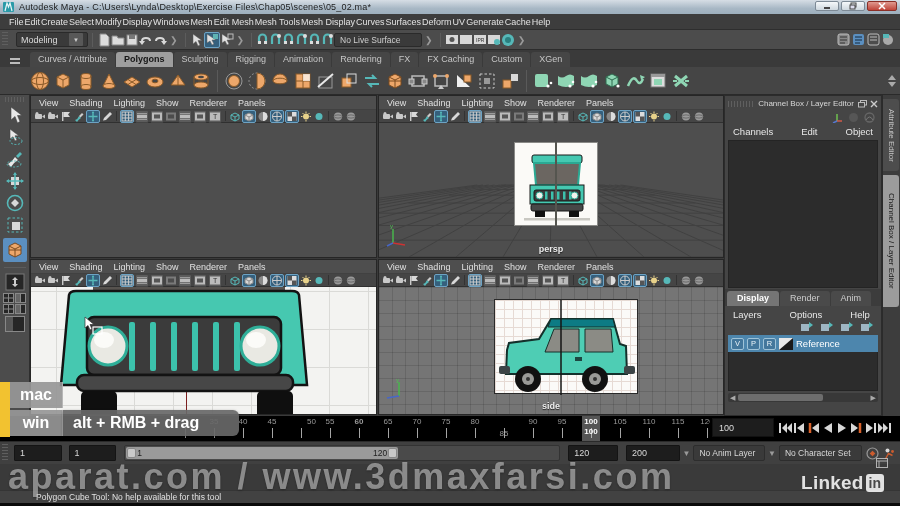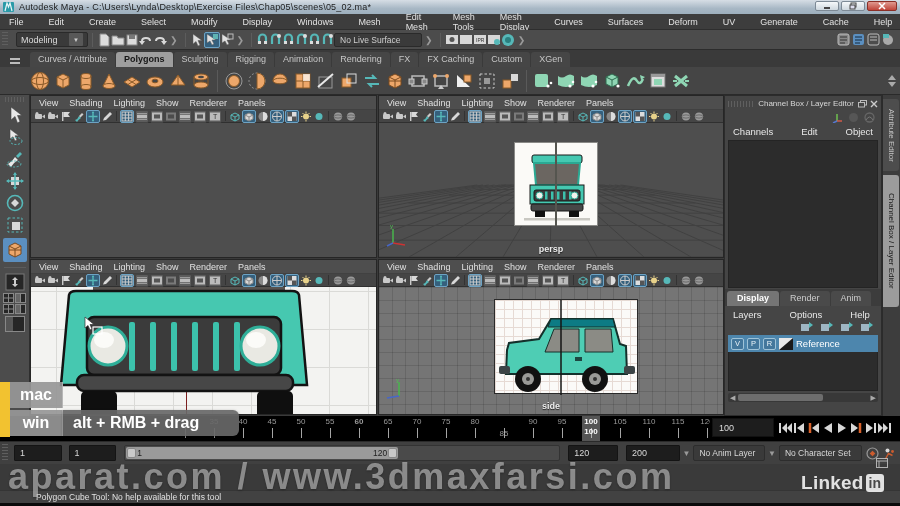--- a/index.html
+++ b/index.html
@@ -6,21 +6,21 @@
 body{width:900px;height:506px;overflow:hidden;font-family:"Liberation Sans",sans-serif;background:#3a3a3a}
 #app{position:relative;width:900px;height:506px;background:#3a3a3a}
 .abs{position:absolute}
 .flex{display:flex;align-items:center}
 
 #titlebar{left:0;top:0;width:900px;height:14px;background:linear-gradient(#d6dee5,#a8b8c5 60%,#9dafbd);color:#1c1c1c;font-size:9px;display:flex;align-items:center;padding-left:3px}
 #titlebar .ttext{margin-left:5px;letter-spacing:.2px}
 .winbtn{height:10px;border:1px solid #7d8a96;border-radius:2px;background:linear-gradient(#f5f8fa,#cdd7de);display:inline-flex;align-items:center;justify-content:center}
 #winbtns{position:absolute;right:3px;top:1px;display:flex;gap:2px}
 
-#menubar{left:0;top:14px;width:900px;height:16px;background:#3d3d3d;display:flex;align-items:center;gap:25px;padding:0 9px;font-size:9px;color:#e2e2e2;border-bottom:1px solid #2e2e2e}
+#menubar{left:0;top:14px;width:900px;height:16px;background:#3d3d3d;display:flex;align-items:center;gap:1px;padding:0 9px;font-size:9px;color:#e2e2e2;border-bottom:1px solid #2e2e2e}
 
 #statusline{left:0;top:30px;width:900px;height:20px;background:#4c4c4c;display:flex;align-items:center;border-bottom:1px solid #2c2c2c}
 .grip{width:6px;height:80%;background-image:repeating-linear-gradient(to bottom,#5f5f5f 0 1px,transparent 1px 3px);margin:0 2px}
 .gripv{height:6px;width:80%;background-image:repeating-linear-gradient(to right,#5f5f5f 0 1px,transparent 1px 3px)}
 #menuset{width:72px;height:15px;background:#3a3a3a;border:1px solid #2a2a2a;border-radius:2px;color:#dcdcdc;font-size:9px;display:flex;align-items:center;padding:0 4px;margin-left:6px}
 #menuset .arr{margin-left:auto;width:14px;height:13px;background:#585858;border-radius:1px;font-size:6px;color:#ccc;display:flex;align-items:center;justify-content:center}
 .sldiv{width:1px;height:14px;background:#2e2e2e;border-right:1px solid #5c5c5c;margin:0 4px}
 .slarrow{color:#9a9a9a;font-size:9px;margin:0 3px}
 #livesurf{width:88px;height:14px;background:#3a3a3a;border:1px solid #2a2a2a;color:#cfcfcf;font-size:8.5px;display:flex;align-items:center;padding:0 5px;border-radius:2px}
 
@@ -1451,21 +1451,21 @@
       <div id="playhead"></div>
       <div id="tickwrap">
           <div class="tick" style="left: 185px;">30</div>
           <div class="tickline" style="left: 185px;"></div>
           <div class="tick" style="left: 214px;">35</div>
           <div class="tickline" style="left: 214px;"></div>
           <div class="tick" style="left: 243px;">40</div>
           <div class="tickline" style="left: 243px;"></div>
           <div class="tick" style="left: 272px;">45</div>
           <div class="tickline" style="left: 272px;"></div>
-          <div class="tick" style="left: 301px;">50</div>
+          <div class="tick" style="left: 301px; text-align: right;">50</div>
           <div class="tickline" style="left: 301px;"></div>
           <div class="tick" style="left: 330px;">55</div>
           <div class="tickline" style="left: 330px;"></div>
           <div class="tick" style="left: 359px; font-weight: bold;">60</div>
           <div class="tickline" style="left: 359px;"></div>
           <div class="tick" style="left: 388px;">65</div>
           <div class="tickline" style="left: 388px;"></div>
           <div class="tick" style="left: 417px;">70</div>
           <div class="tickline" style="left: 417px;"></div>
           <div class="tick" style="left: 446px;">75</div>

